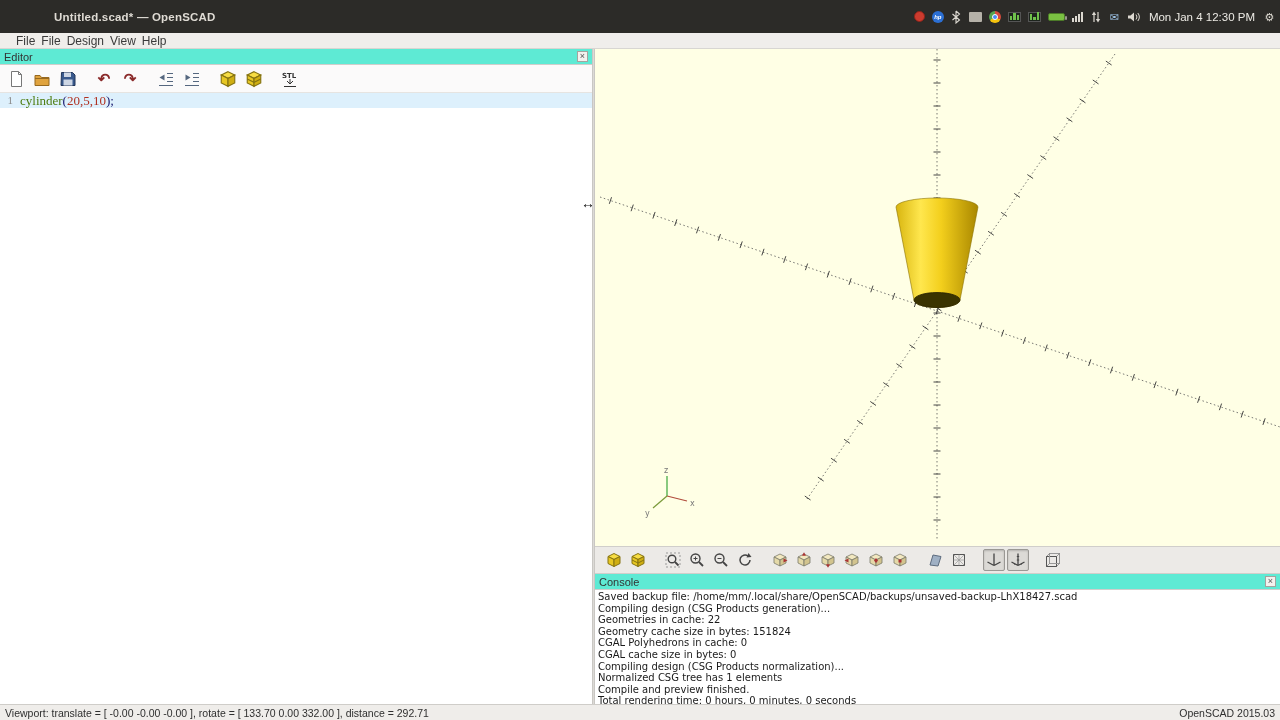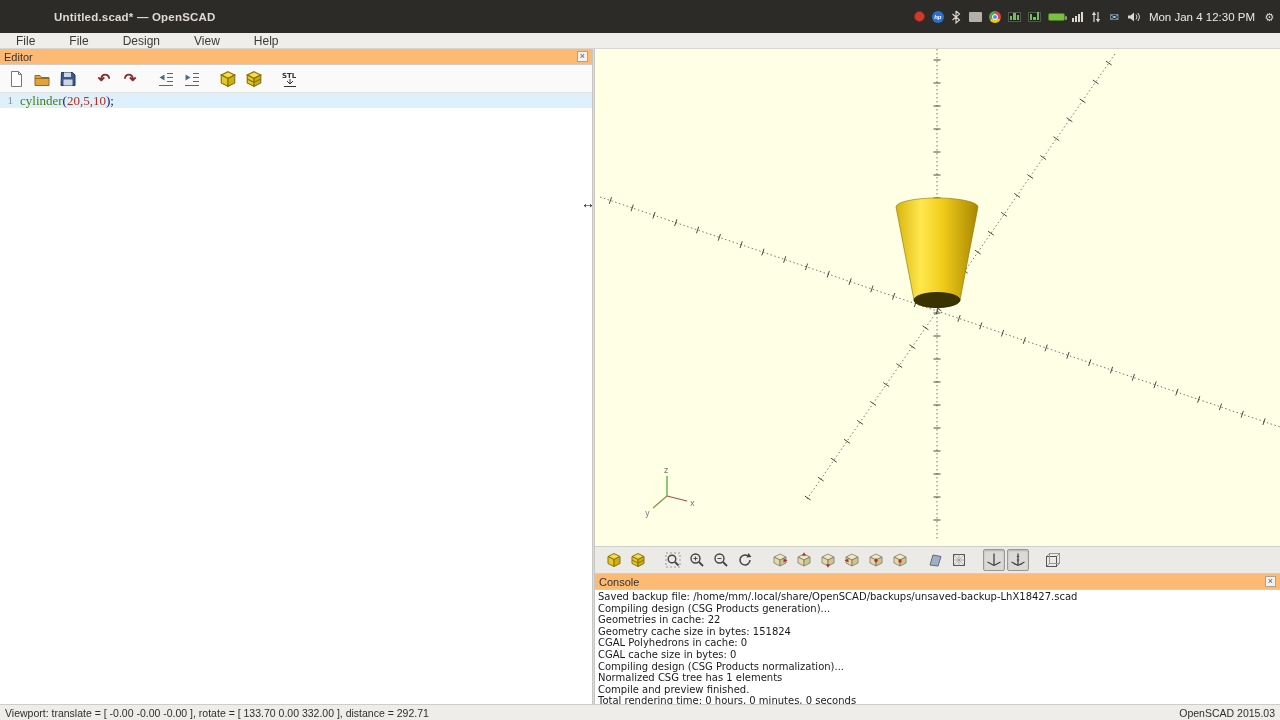--- a/index.html
+++ b/index.html
@@ -18,30 +18,30 @@
   .chromium::after { content:""; position:absolute; inset:3px; border-radius:50%; background:#4c8bf5; border:1px solid #fff; }
   .mini-graph { width:13px; height:10px; background:#1d241d; border:1px solid #555; display:flex; align-items:flex-end; gap:1px; padding:0 1px 1px 1px; }
   .mini-graph i { display:block; width:3px; background:#6fc24b; }
   .battery { width:17px; height:8px; background:#7ac142; border:1px solid #4c7a28; border-radius:2px; position:relative; }
   .battery::after { content:""; position:absolute; right:-3px; top:2px; width:2px; height:4px; background:#9a968e; border-radius:1px; }
   .kbd-ind { width:13px; height:10px; background:#b5b1a8; border-radius:1px; }
   .clock { font-size:11.5px; color:#eceae4; padding:0 2px; white-space:nowrap; }
 
   
   .menubar { height:16px; background:#f0eeeb; border-bottom:1px solid #d8d6d2; display:flex; align-items:center; font-size:12px; color:#3a3a3a; flex:0 0 auto; }
-  .menu-item { padding:0 17px; height:100%; display:flex; align-items:center; cursor:default; }
+  .menu-item { padding:0 3px; height:100%; display:flex; align-items:center; cursor:default; }
   .menu-item:first-child { padding-left:16px; }
 
   
   .main { flex:1; display:flex; min-height:0; }
   .editor-pane { width:592px; flex:0 0 592px; display:flex; flex-direction:column; background:#fff; }
   .splitter { width:3px; flex:0 0 3px; background:#dcdad6; border-left:1px solid #c9c7c3; border-right:1px solid #c9c7c3; cursor:col-resize; }
   .right-pane { flex:1; display:flex; flex-direction:column; min-width:0; }
 
-  .pane-titlebar { height:16px; background:#fdba74; border-bottom:1px solid #d0cecb; display:flex; align-items:center; font-size:11px; color:#333; padding:0 4px; flex:0 0 auto; }
+  .pane-titlebar { height:16px; background:#5eead4; border-bottom:1px solid #d0cecb; display:flex; align-items:center; font-size:11px; color:#333; padding:0 4px; flex:0 0 auto; }
   .close-box { margin-left:auto; width:11px; height:11px; border:1px solid #a5a39f; background:#f4f2ef; font-size:9px; line-height:9px; display:flex; align-items:center; justify-content:center; color:#555; cursor:default; }
 
   .editor-toolbar { height:28px; display:flex; align-items:center; gap:2px; padding:0 4px; background:#fbfafa; border-bottom:1px solid #e6e4e1; flex:0 0 auto; }
   .tbtn { width:24px; height:24px; display:flex; align-items:center; justify-content:center; border-radius:3px; }
   .tgap { width:8px; }
   .glyph-btn { font-size:15px; font-weight:bold; color:#8a2a2a; line-height:1; }
 
   .code-area { flex:1; background:#fff; font-family:"Liberation Serif", serif; font-size:13px; overflow:hidden; }
   .code-line { display:flex; height:15px; line-height:15px; }
   .code-line.current { background:#ddf0fc; }

